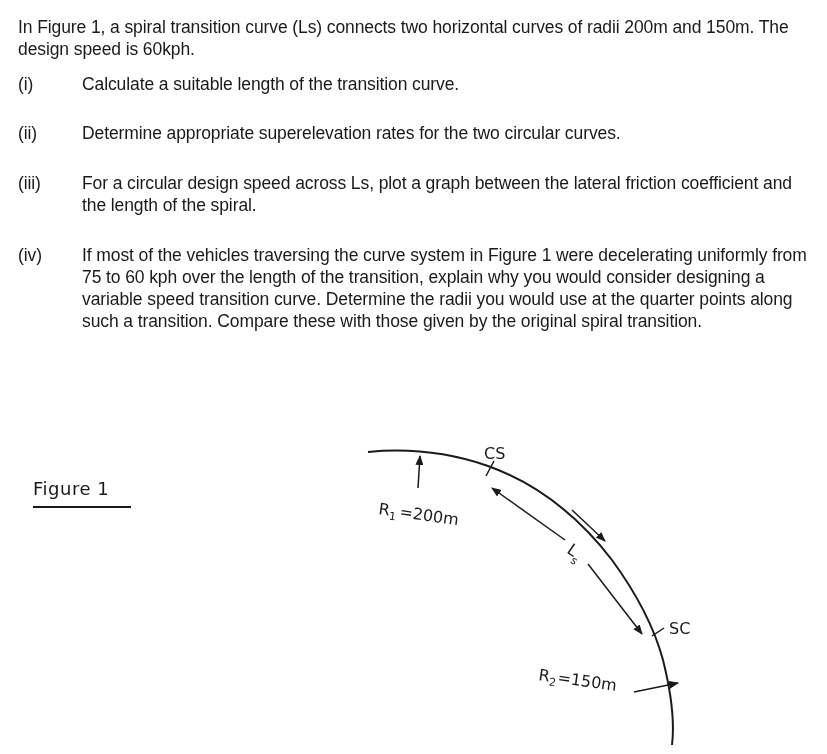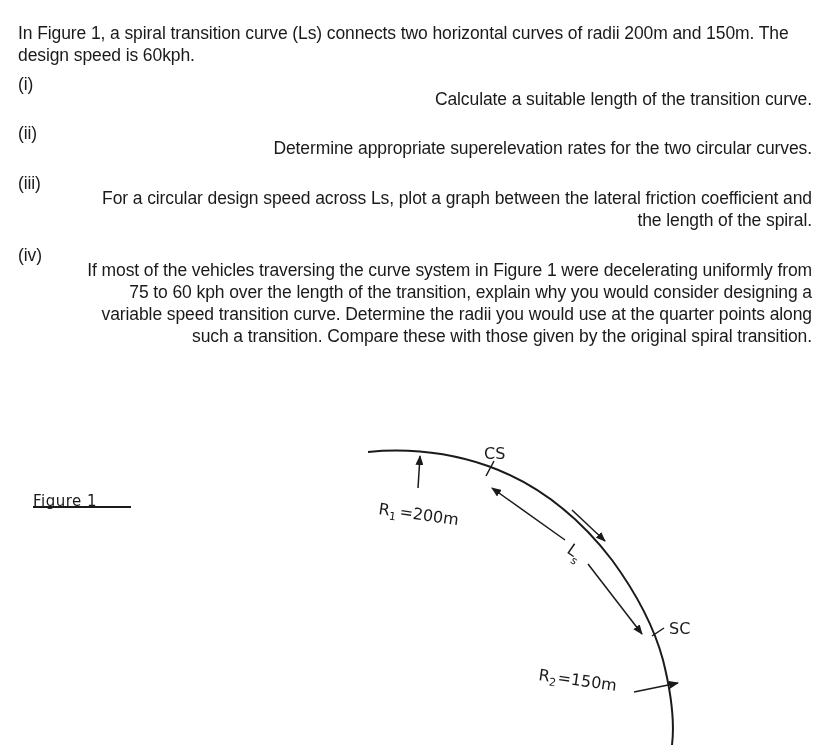--- a/index.html
+++ b/index.html
@@ -1,21 +1,21 @@
 <!DOCTYPE html>
 <html><head>
 <meta charset="utf-8">
 <style>
   html, body { margin: 0; padding: 0; background: #ffffff; }
   body { width: 827px; height: 754px; position: relative; overflow: hidden; color: #1a1a1a; font-family: "Liberation Sans", sans-serif; }
-  .intro { position: absolute; left: 18px; top: 22px; width: 800px; font-size: 17.5px; line-height: 22px; letter-spacing: -0.1px; }
+  .intro { position: absolute; left: 18px; top: 16px; width: 800px; font-size: 17.5px; line-height: 22px; letter-spacing: -0.1px; }
   .q { position: absolute; left: 18px; width: 800px; font-size: 17.5px; line-height: 22px; letter-spacing: -0.1px; }
   .q .num { position: absolute; left: 0; top: 0; }
-  .q .txt { position: absolute; left: 64px; top: 15px; width: 730px; text-align: right; }
-  .fig-label { position: absolute; left: 33px; top: 492px; font-family: "DejaVu Sans", sans-serif; font-size: 15px; letter-spacing: 0.5px; }
+  .q .txt { position: absolute; left: 64px; top: 0; width: 730px; }
+  .fig-label { position: absolute; left: 33px; top: 478px; font-family: "DejaVu Sans", sans-serif; font-size: 18px; letter-spacing: 0.5px; }
   .fig-underline { position: absolute; left: 33px; top: 506px; width: 98px; height: 2px; background: #1a1a1a; }
   svg.fig { position: absolute; left: 0; top: 0; }
   .sv { font-family: "DejaVu Sans", sans-serif; fill: #1a1a1a; }
 </style>
 </head>
 <body>
 
 <div class="intro">In Figure 1, a spiral transition curve (Ls) connects two horizontal curves of radii 200m and 150m.  The design speed is 60kph.</div>
 
 <div class="q" style="top:73px">

